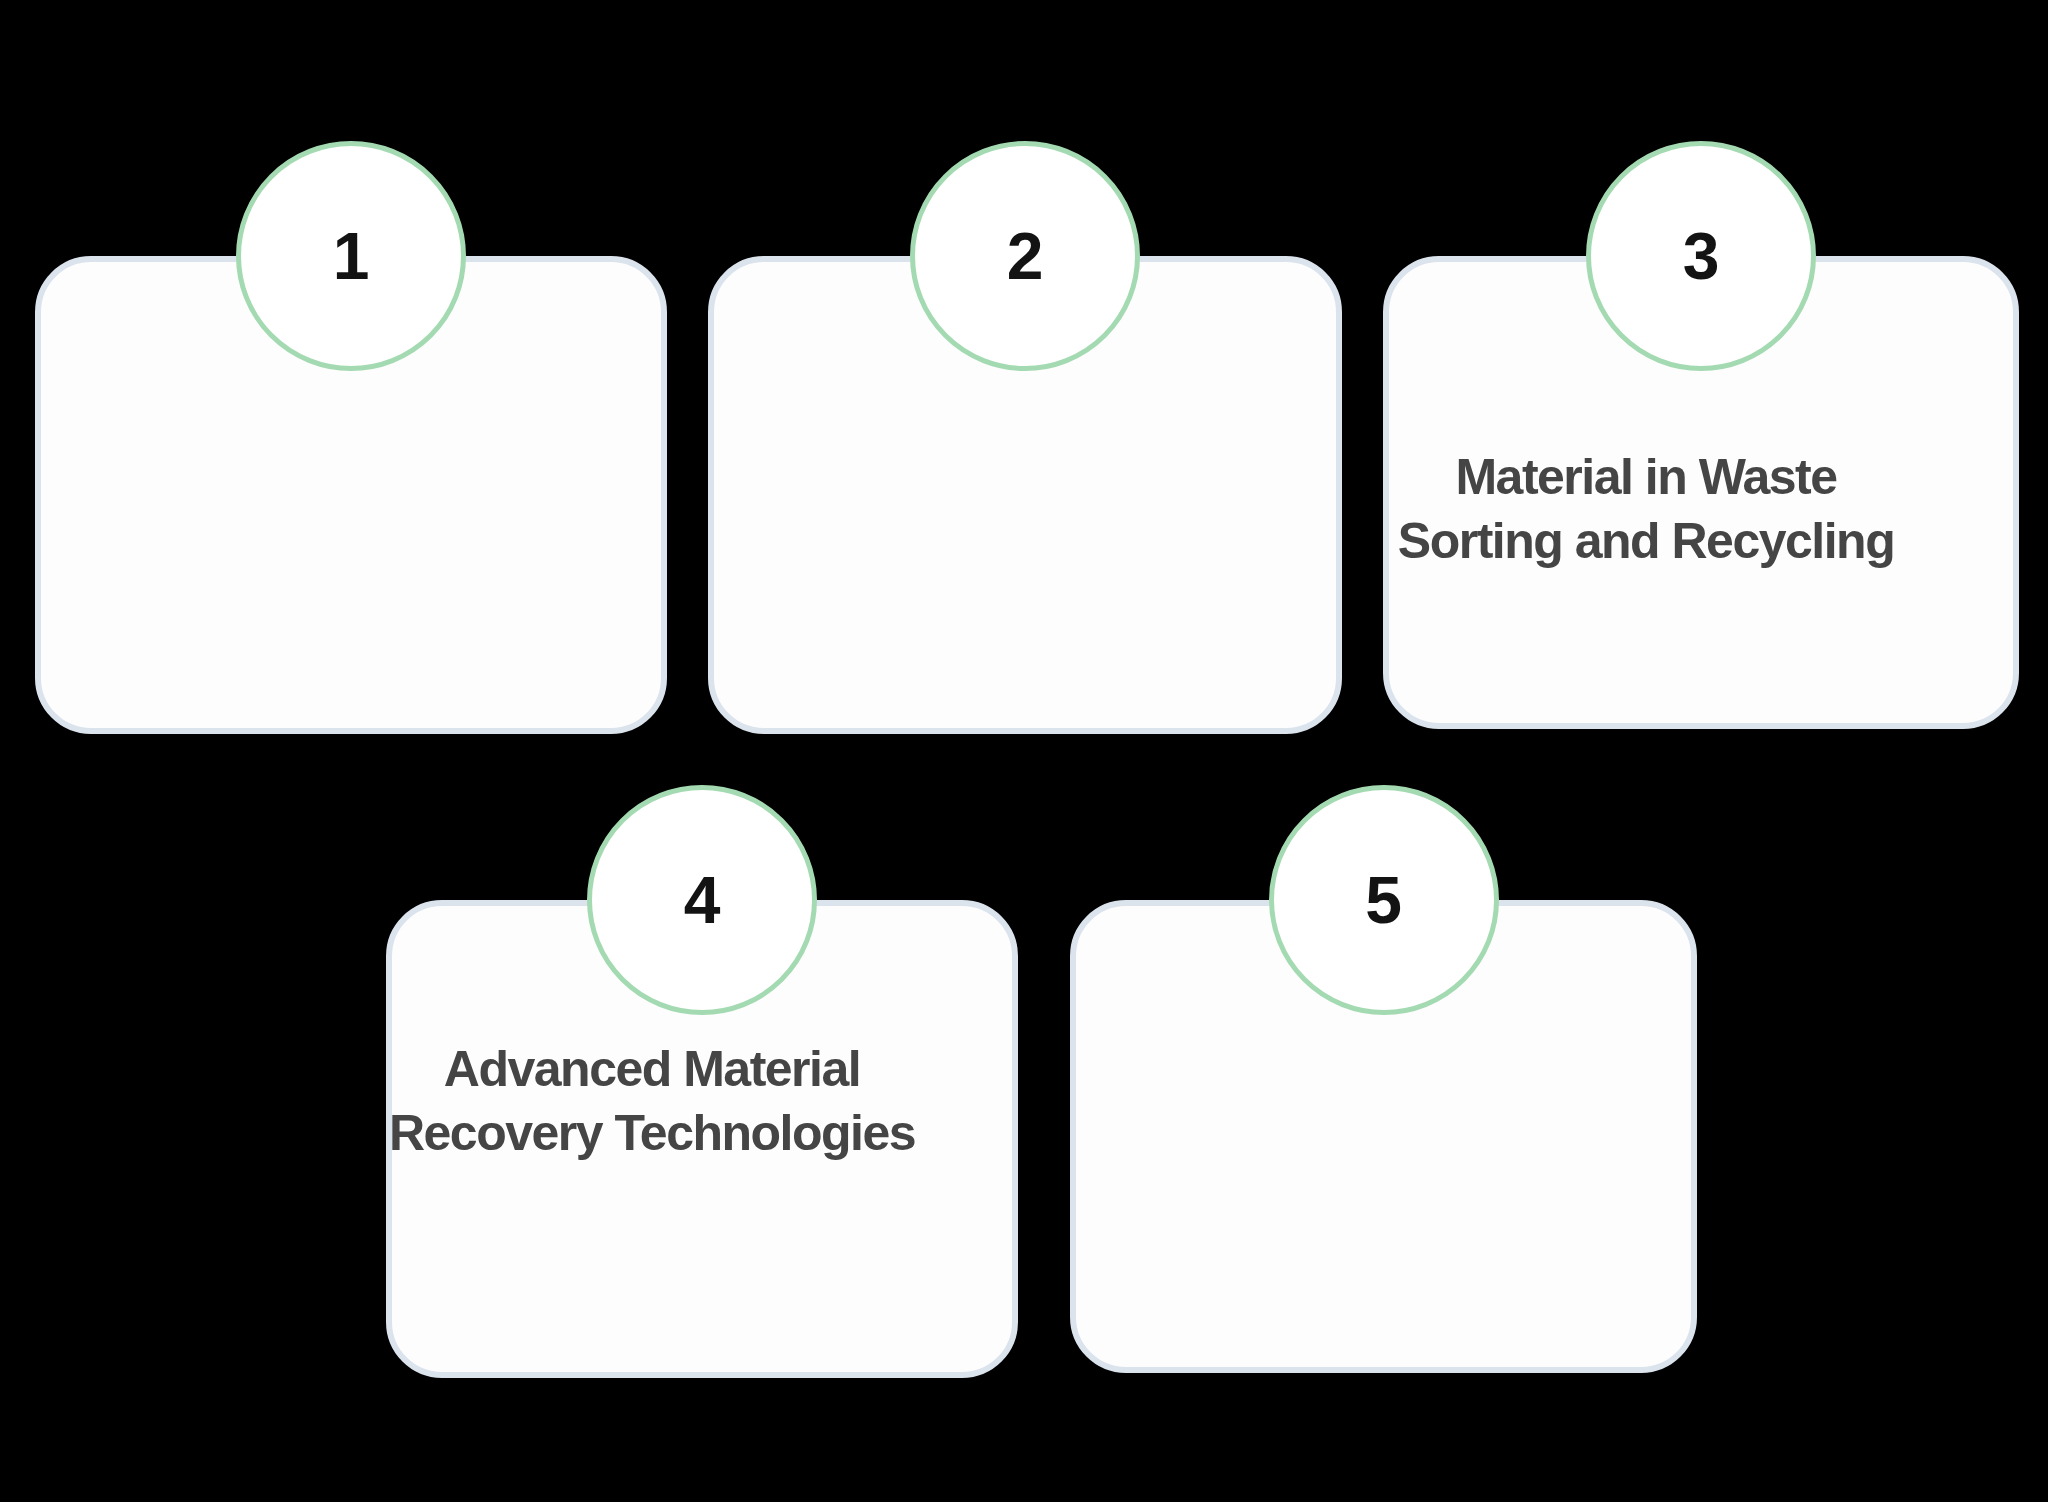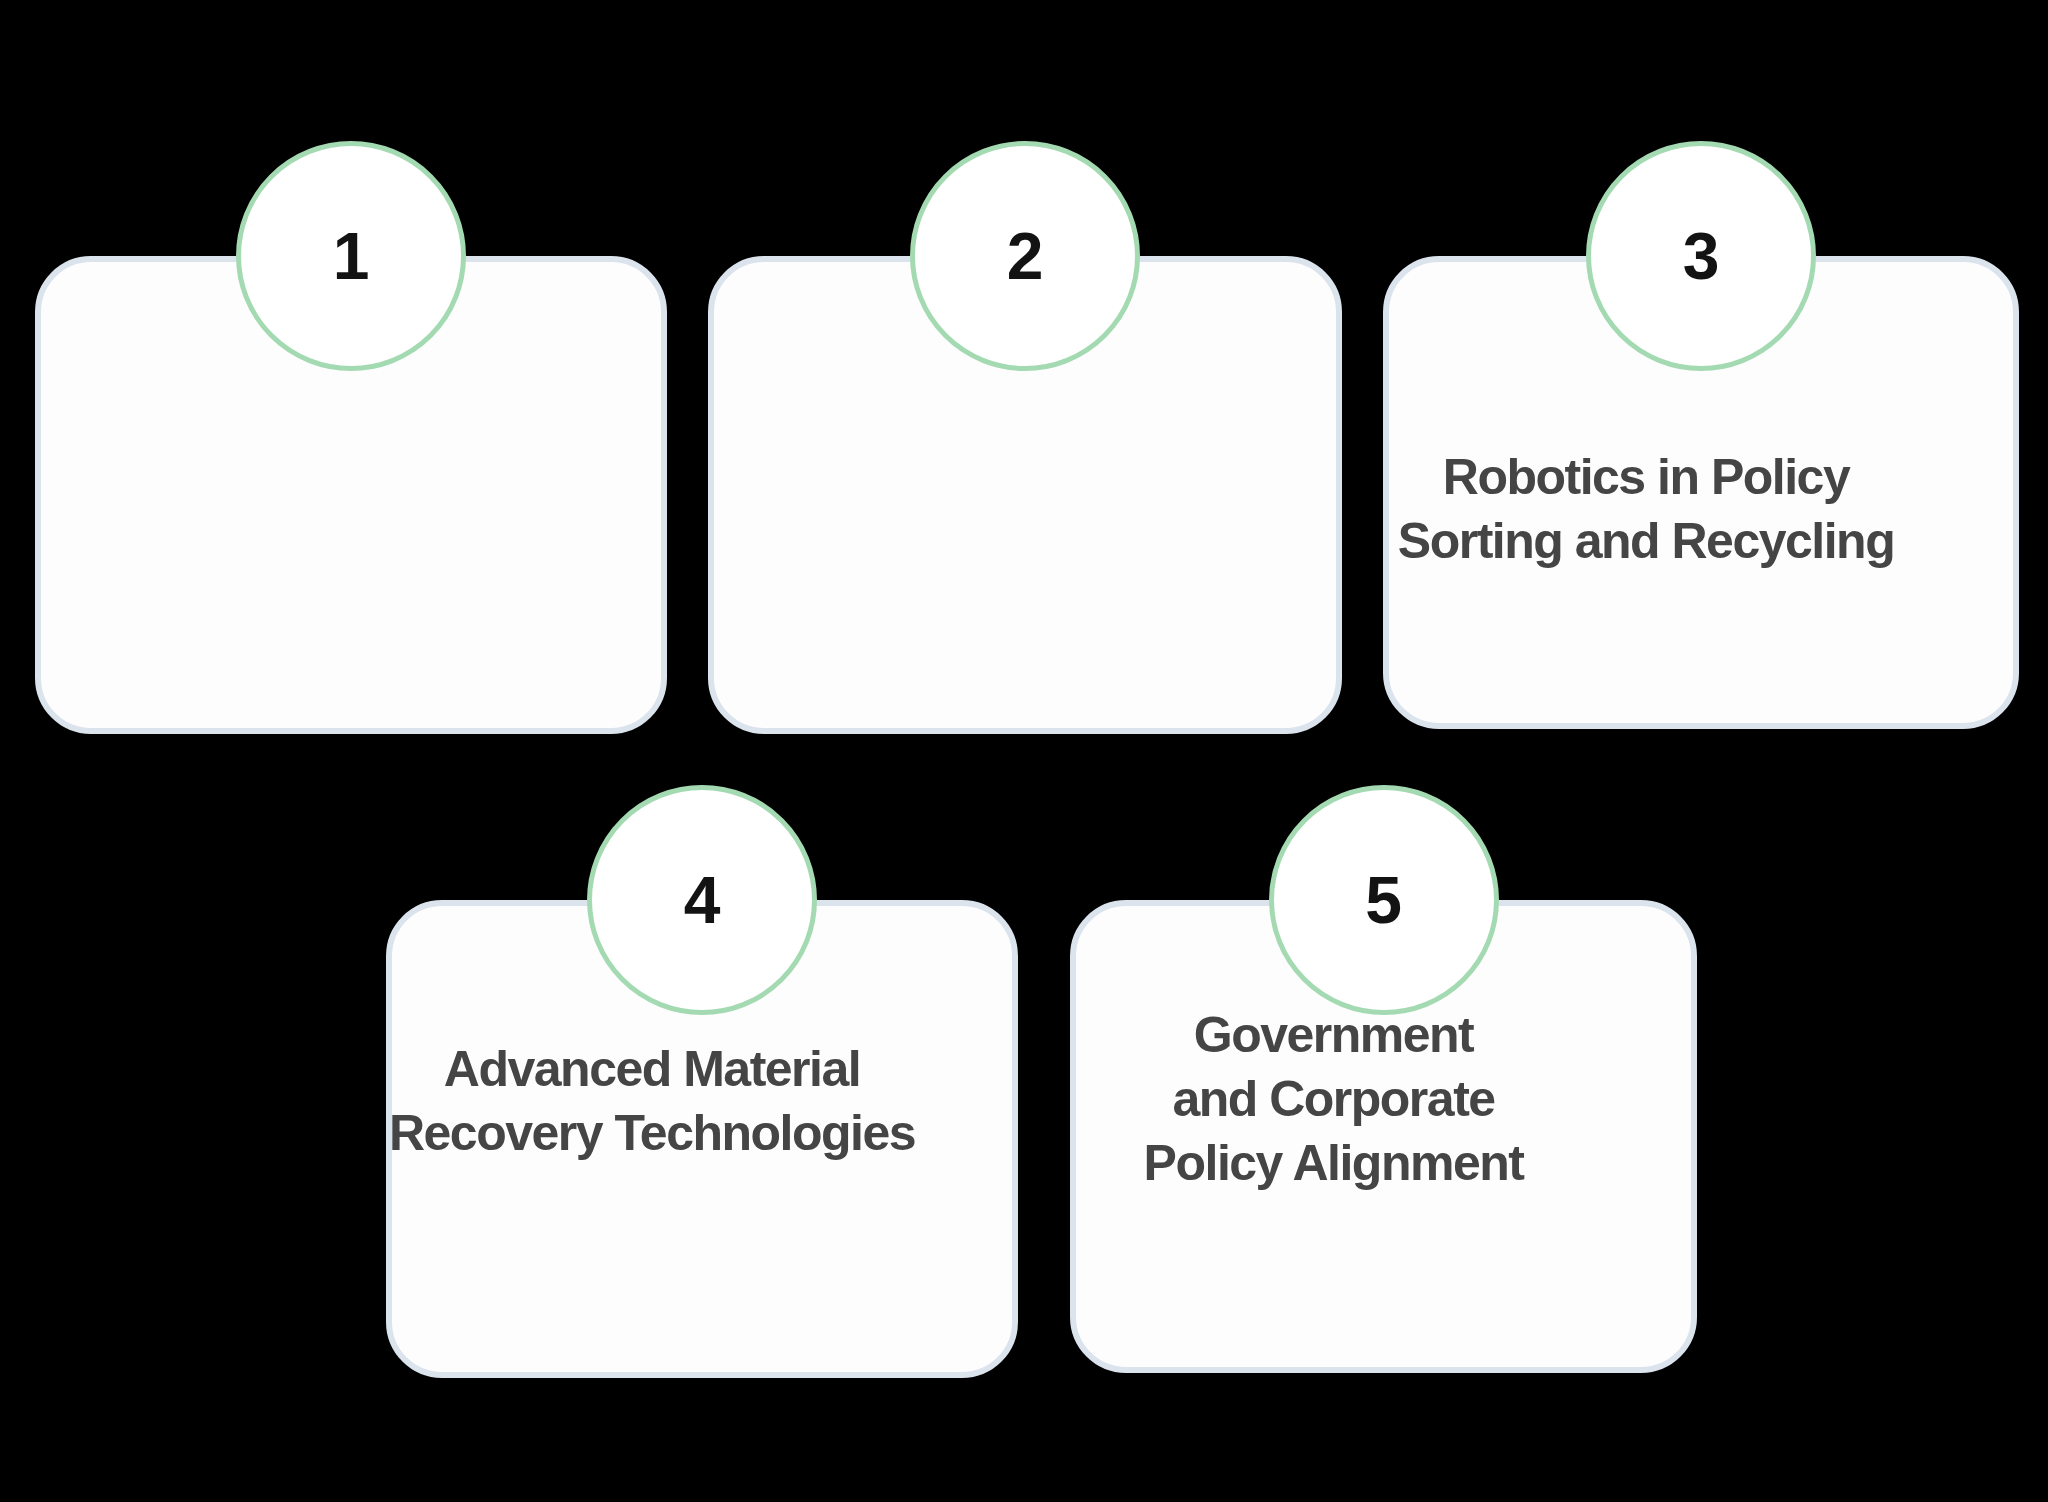--- a/index.html
+++ b/index.html
@@ -91,34 +91,31 @@
   <div class="card card-2">
     <div class="circle">
       <span class="num">2</span>
     </div>
   </div>
 
   <div class="card card-3">
     <div class="circle">
       <span class="num">3</span>
     </div>
-    <div class="title">Robotics in Policy
+    <div class="title">Material in Waste
 Sorting and Recycling</div>
   </div>
 
   <div class="card card-4">
     <div class="circle">
       <span class="num">4</span>
     </div>
     <div class="title">Advanced Material
 Recovery Technologies</div>
   </div>
 
   <div class="card card-5">
     <div class="circle">
       <span class="num">5</span>
     </div>
-    <div class="title">Government
-and Corporate
-Policy Alignment</div>
   </div>
 
 </div>
 
 </body></html>

